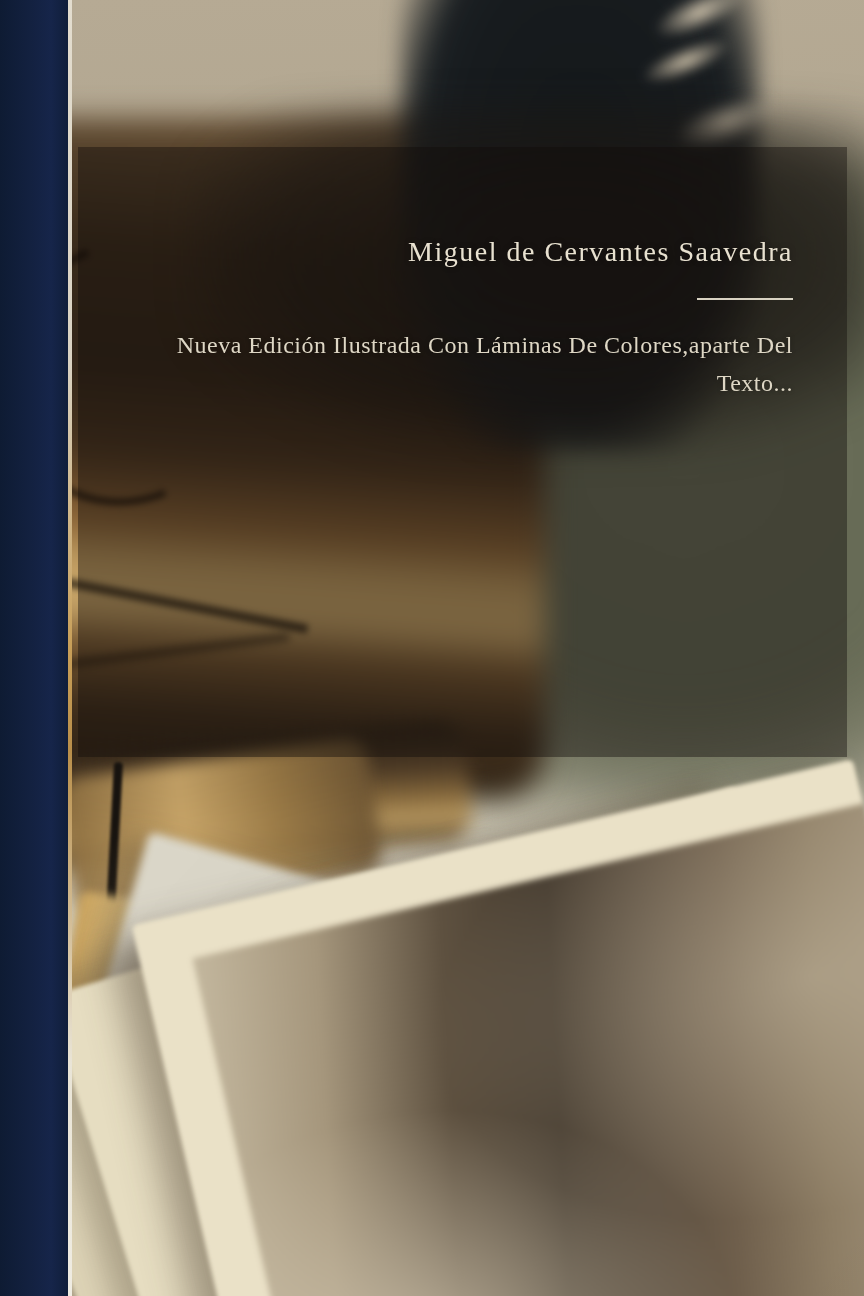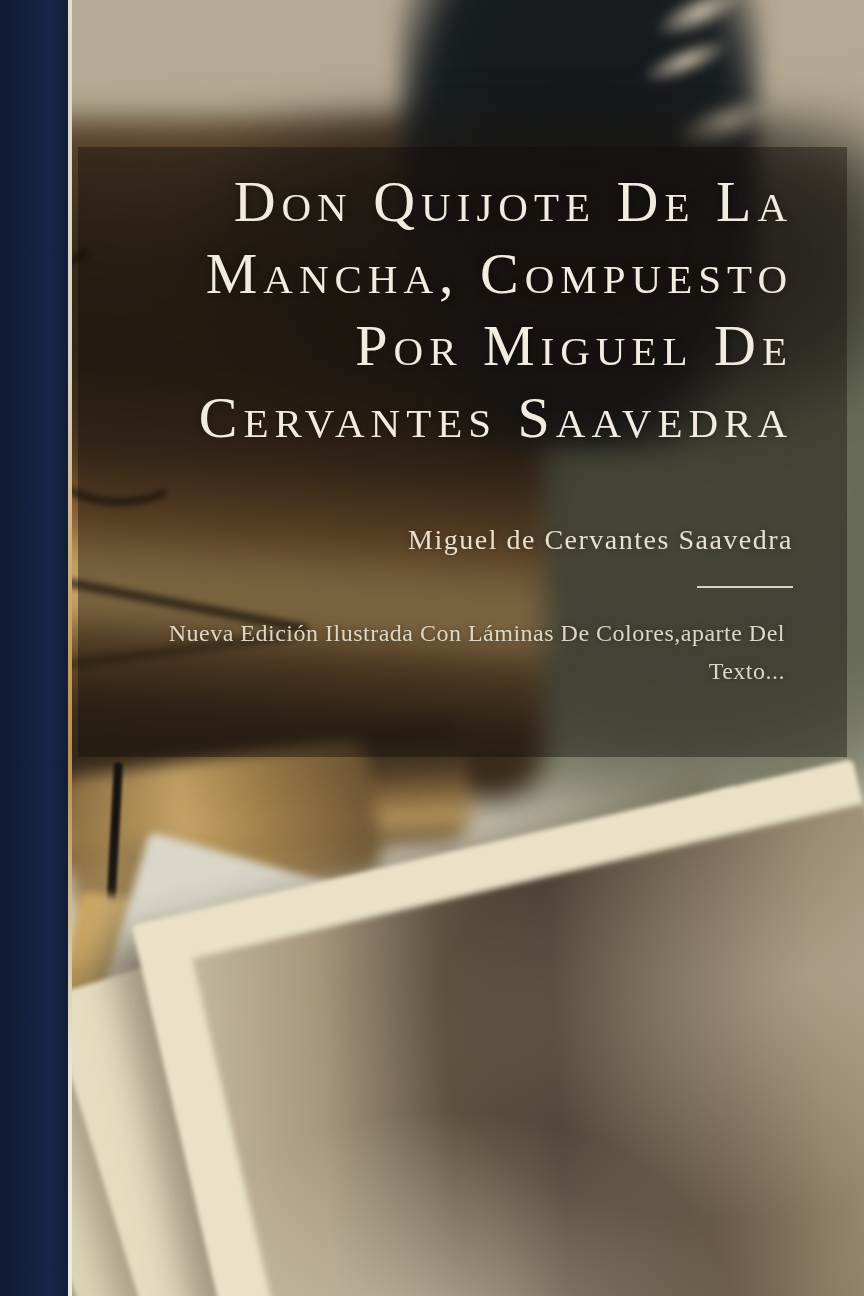--- a/index.html
+++ b/index.html
@@ -170,21 +170,21 @@
     letter-spacing:1.5px;
     color:#e8e1d0;
     text-shadow:0 0 6px rgba(0,0,0,0.3);
   }
   .divider{
     display:inline-block;
     margin:26px 0 0 0;width:96px;height:2px;
     background:#d8d2c2;
   }
   .subtitle{
-    margin:22px 8px 0 0;
+    margin:22px 0 0 0;
     font-size:24px;line-height:38px;
     letter-spacing:0.5px;
     color:#ded7c5;
     text-shadow:0 0 5px rgba(0,0,0,0.3);
   }
 </style>
 </head>
 <body>
 
 <div class="cover">
@@ -216,19 +216,18 @@
     </div>
     <div class="ph-vignette"></div>
   </div>
 
   <div class="overlay"></div>
 
   <div class="spine"></div>
   <div class="spine-edge"></div>
 
   <div class="text-block">
-    <h1 class="title">Don Quijote De La Mancha, Compuesto Por Miguel De Cervantes Saavedra</h1>
     <div class="author">Miguel de Cervantes Saavedra</div>
     <span class="divider"></span>
     <div class="subtitle">Nueva Edición Ilustrada Con Láminas De Colores,aparte Del Texto...</div>
   </div>
 
 </div>
 
 </body></html>

